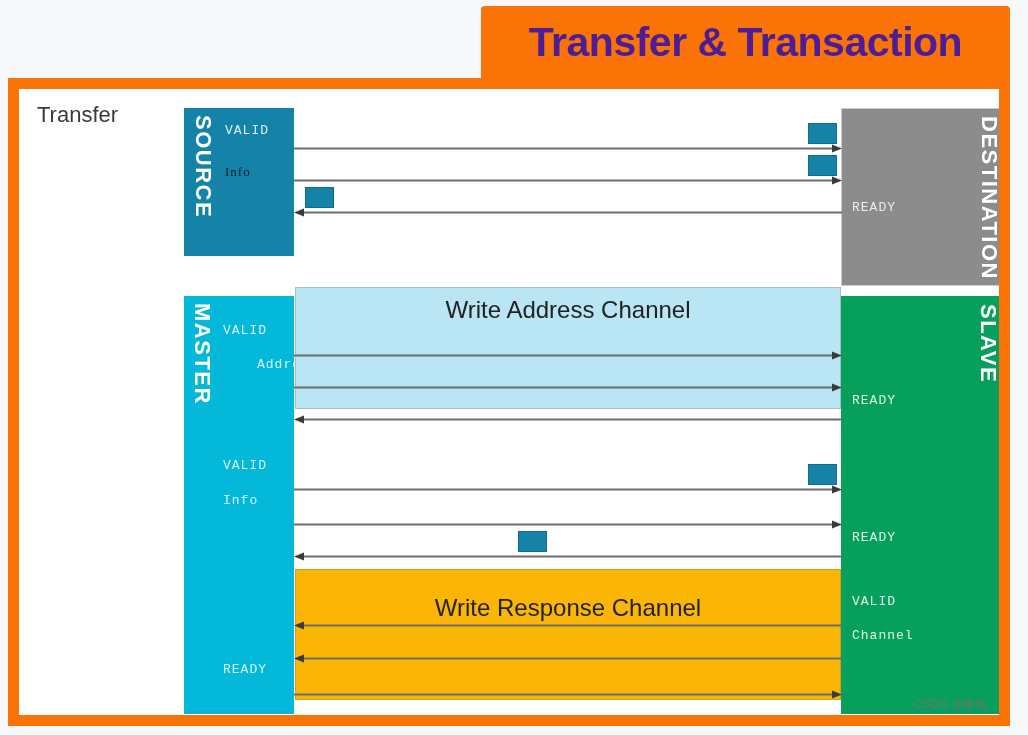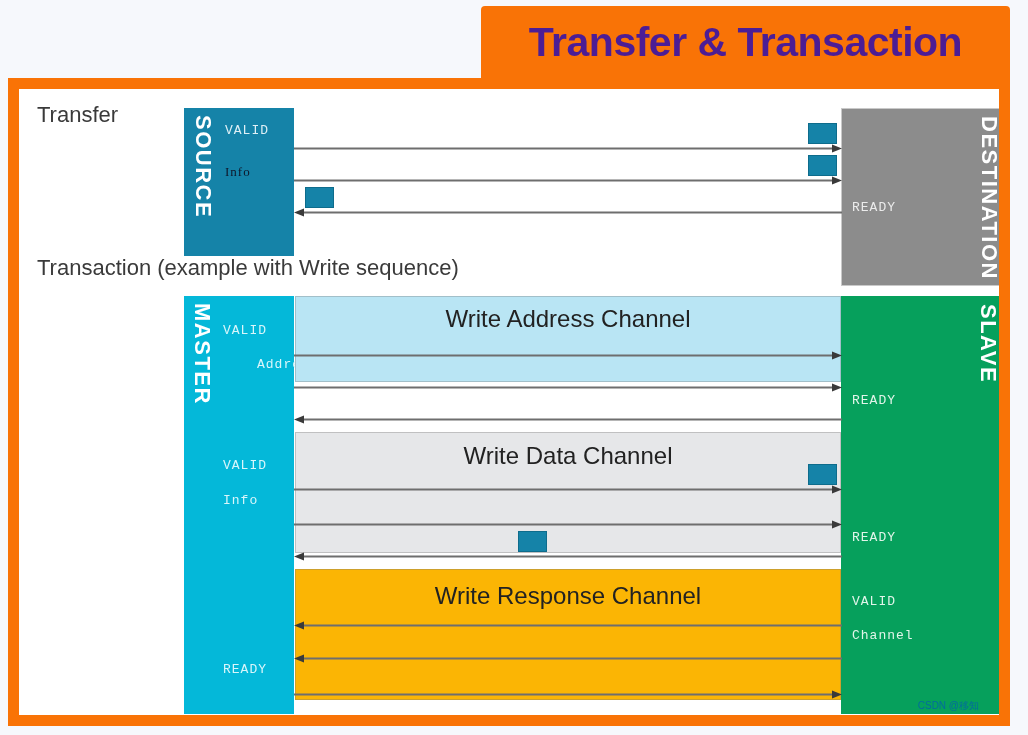--- a/index.html
+++ b/index.html
@@ -123,62 +123,61 @@
     border:1px solid rgba(120,120,120,.35);
   }
   .channel-title{
     position:absolute;
     left:0;right:0;
     text-align:center;
     font-size:24px;
     color:#222222;
     white-space:nowrap;
   }
-  #band-addr{top:207px;height:86px;background:#b9e5f4;}
+  #band-addr{top:198px;height:122px;background:#b9e5f4;}
   #band-addr .channel-title{top:8px;}
   #band-data{top:343px;height:121px;background:#e6e7e9;}
   #band-data .channel-title{top:9px;}
   #band-resp{top:480px;height:131px;background:#fbb504;}
-  #band-resp .channel-title{top:12px;}
+  #band-resp .channel-title{top:24px;}
 
   
   .signal-arrow{
     position:absolute;height:11px;
   }
   .signal-arrow svg{display:block;}
 
   
   .pulse-block{
     position:absolute;
     background:#1583a8;
     border:1px solid #0e6c8c;
     box-sizing:border-box;
   }
 
   
   #watermark{
-    position:absolute;right:20px;bottom:2px;
-    color:#0369a1;
-    font-size:10px;
+    position:absolute;right:12px;bottom:2px;
+    color:#737373;
+    font-size:12px;
     white-space:nowrap;
     opacity:.95;
   }
 </style>
 </head>
 <body>
 
 <div id="title-banner">
   <span id="title-text">Transfer &amp; Transaction</span>
 </div>
 
 <div id="diagram-frame">
   <div id="diagram-canvas">
 
     <div class="section-caption" id="caption-transfer">Transfer</div>
-    <div class="section-caption" id="caption-transaction">Transaction (example with Write sequence)</div>
 
     <div class="endpoint-box" id="source-box">
       <span class="endpoint-title" id="source-title">SOURCE</span>
       <span class="port-label" id="src-valid">VALID</span>
       <span class="port-label" id="src-info">Info</span>
     </div>
 
     <div class="endpoint-box" id="destination-box">
       <span class="endpoint-title" id="destination-title">DESTINATION</span>
       <span class="port-label" id="dst-ready">READY</span>
@@ -239,23 +238,20 @@
         <polygon points="548,5.5 538,1.5 538,9.5" fill="#3a3a3a"></polygon>
       </svg>
     </div>
     <div class="signal-arrow" style="left:275px;top:325px;width:548px;">
       <svg width="548" height="11" viewBox="0 0 548 11">
         <line x1="8" y1="5.5" x2="548" y2="5.5" stroke="#6e6e6e" stroke-width="2"></line>
         <polygon points="0,5.5 10,1.5 10,9.5" fill="#3a3a3a"></polygon>
       </svg>
     </div>
 
-    <div class="channel-band" id="band-data">
-      <span class="channel-title">Write Data Channel</span>
-    </div>
     <div class="signal-arrow" style="left:275px;top:395px;width:548px;">
       <svg width="548" height="11" viewBox="0 0 548 11">
         <line x1="0" y1="5.5" x2="540" y2="5.5" stroke="#6e6e6e" stroke-width="2"></line>
         <polygon points="548,5.5 538,1.5 538,9.5" fill="#3a3a3a"></polygon>
       </svg>
     </div>
     <div class="signal-arrow" style="left:275px;top:430px;width:548px;">
       <svg width="548" height="11" viewBox="0 0 548 11">
         <line x1="0" y1="5.5" x2="540" y2="5.5" stroke="#6e6e6e" stroke-width="2"></line>
         <polygon points="548,5.5 538,1.5 538,9.5" fill="#3a3a3a"></polygon>

